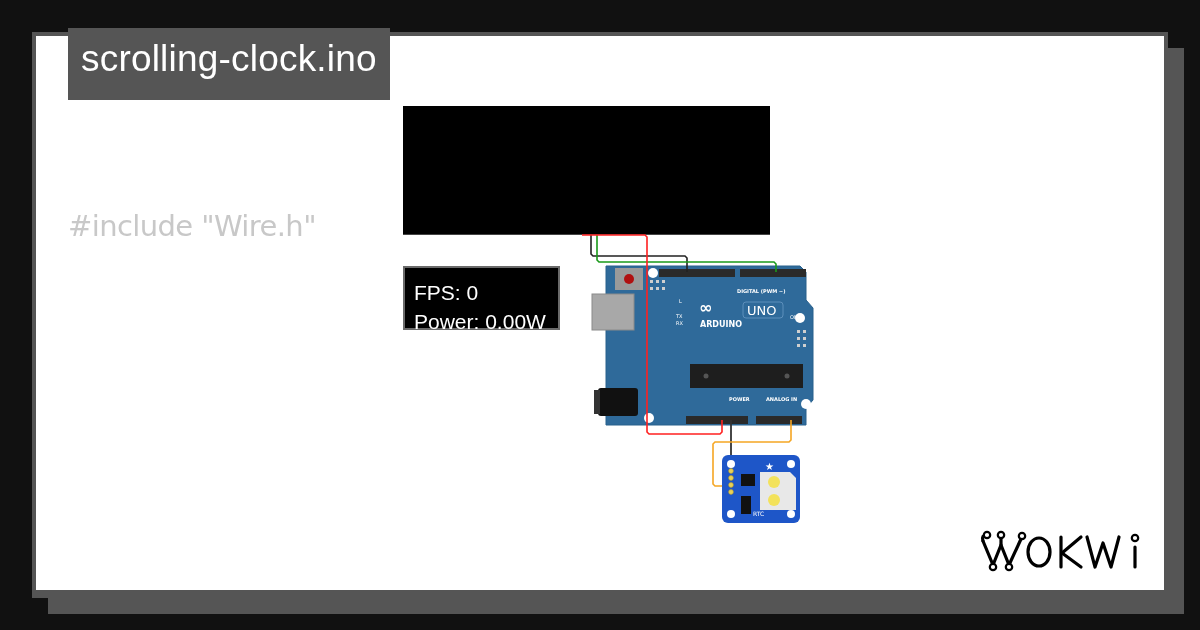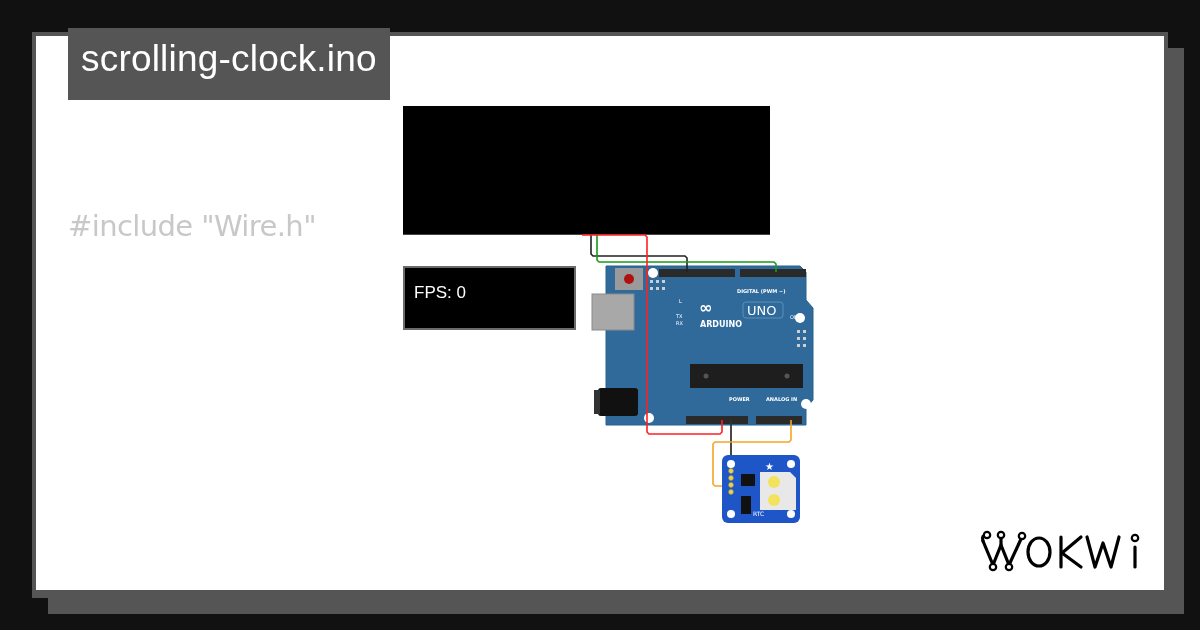--- a/index.html
+++ b/index.html
@@ -4,21 +4,21 @@
 <style>
   html, body { margin:0; padding:0; }
   body { width:1200px; height:630px; background:#111111; position:relative; overflow:hidden; font-family:"DejaVu Sans", sans-serif; }
   .shadow { position:absolute; left:48px; top:48px; width:1136px; height:566px; background:#555555; }
   .card { position:absolute; left:32px; top:32px; width:1136px; height:566px; background:#555555; }
   .card-inner { position:absolute; left:4px; top:4px; width:1128px; height:554px; background:#ffffff; overflow:hidden; }
   .code { position:absolute; left:32px; top:70px; font-family:"DejaVu Sans", sans-serif; font-size:29px; line-height:48px; color:#c8c8c8; white-space:pre; letter-spacing:-0.6px; }
   .code .line { height:48px; }
   .title-tab { position:absolute; left:68px; top:28px; height:72px; padding:0 13px; background:#555555; color:#ffffff; font-family:"Liberation Sans", sans-serif; font-size:37px; line-height:62px; letter-spacing:0.2px; }
   .matrix { position:absolute; left:403px; top:106px; width:367px; height:128px; background:#000000; border-bottom:1px solid #444; }
-  .stats { position:absolute; left:403px; top:266px; width:173px; height:64px; background:#000; border:2px solid #6a6a6a; box-sizing:border-box; color:#fff; font-family:"Liberation Sans", sans-serif; font-size:17px; padding:10px 0 0 9px; line-height:29px; }
+  .stats { position:absolute; left:403px; top:266px; width:157px; height:64px; background:#000; border:2px solid #6a6a6a; box-sizing:border-box; color:#fff; font-family:"Liberation Sans", sans-serif; font-size:21px; padding:10px 0 0 9px; line-height:29px; }
   .circuit { position:absolute; left:0; top:0; width:1200px; height:630px; pointer-events:none; }
   .circuit svg { position:absolute; left:0; top:0; }
   .logo { position:absolute; left:975px; top:525px; }
 </style>
 </head>
 <body>
 
 <div class="shadow"></div>
 <div class="card">
   <div class="card-inner">
@@ -132,20 +132,21 @@
     <circle cx="774" cy="482" r="6" fill="#f3e25b"></circle>
     <circle cx="774" cy="500" r="6" fill="#f3e25b"></circle>
     <text x="765" y="470" font-family="DejaVu Sans, sans-serif" font-size="10" fill="#fff">★</text>
     <text x="753" y="516" font-family="DejaVu Sans, sans-serif" font-size="6" fill="#fff">RTC</text>
   </g>
 </svg>
 </div>
 
 <div class="stats">
   <div>FPS: 0</div>
+  <div>Power: 0.00W</div>
 </div>
 
 <div class="logo">
   <svg width="176" height="50" viewBox="0 0 176 50" xmlns="http://www.w3.org/2000/svg">
     <g fill="none" stroke="#000" stroke-width="3.2" stroke-linecap="round" stroke-linejoin="round">
 
       <path d="M8 16 L18 40 L26 20 L34 40 L46 14"></path>
       <path d="M8 16 Q6 10 12 10"></path>
       <path d="M26 20 L26 12"></path>
 

